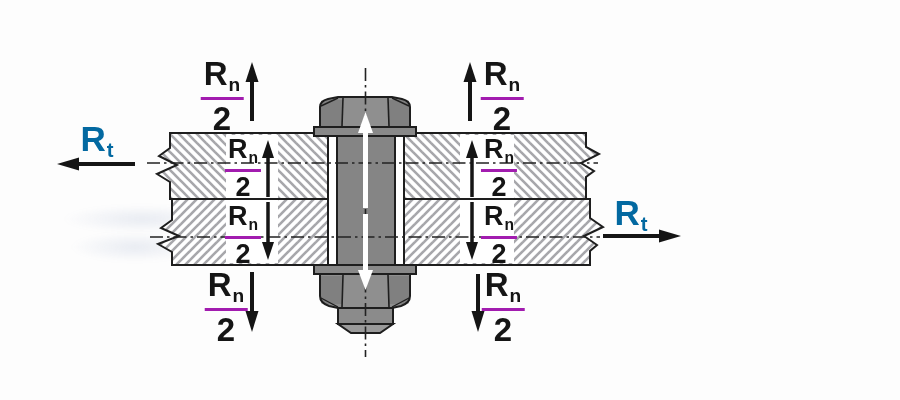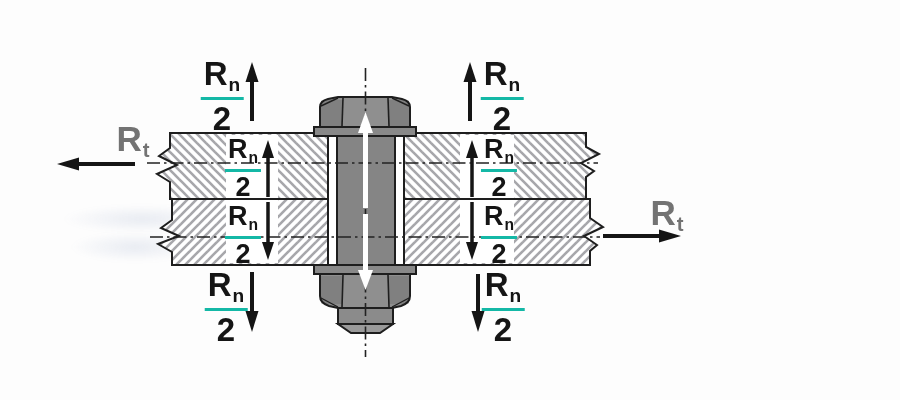--- a/index.html
+++ b/index.html
@@ -7,26 +7,26 @@
     position:relative;width:900px;height:400px;background:#fdfdfd;overflow:hidden;
     font-family:"Liberation Sans", sans-serif;
   }
   #diagram-svg{position:absolute;left:0;top:0;}
   .frac{
     position:absolute;display:flex;flex-direction:column;align-items:center;
     line-height:1;font-weight:600;color:#151515;transform:translateX(-50%);
   }
   .frac.outer{font-size:33px;}
   .frac.inner{font-size:27px;}
-  .frac .num{border-bottom:3px solid #14b8a6;padding:0 3px 3px 3px;}
+  .frac .num{border-bottom:3px solid #a21caf;padding:0 3px 3px 3px;}
   .frac .den{padding-top:2px;}
   .ss{font-size:0.58em;vertical-align:-0.32em;margin-left:1px;font-weight:600;}
   .flabel{
-    position:absolute;line-height:1;font-weight:600;color:#737373;
-    font-size:35px;transform:translateX(-50%);margin-left:36px;
+    position:absolute;line-height:1;font-weight:600;color:#0369a1;
+    font-size:35px;transform:translateX(-50%);
   }
   .fi-label{
     position:absolute;line-height:1;font-weight:600;color:#ffffff;
     font-size:42px;transform:translateX(-50%);
   }
   .ghost{
     position:absolute;pointer-events:none;
     background:radial-gradient(ellipse at center, rgba(85,110,165,0.12), rgba(85,110,165,0) 70%);
     filter:blur(2px);
   }

